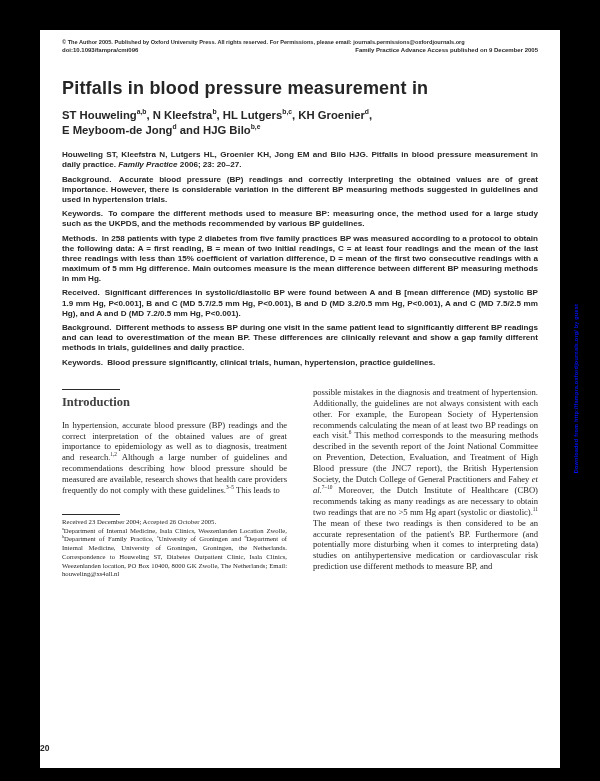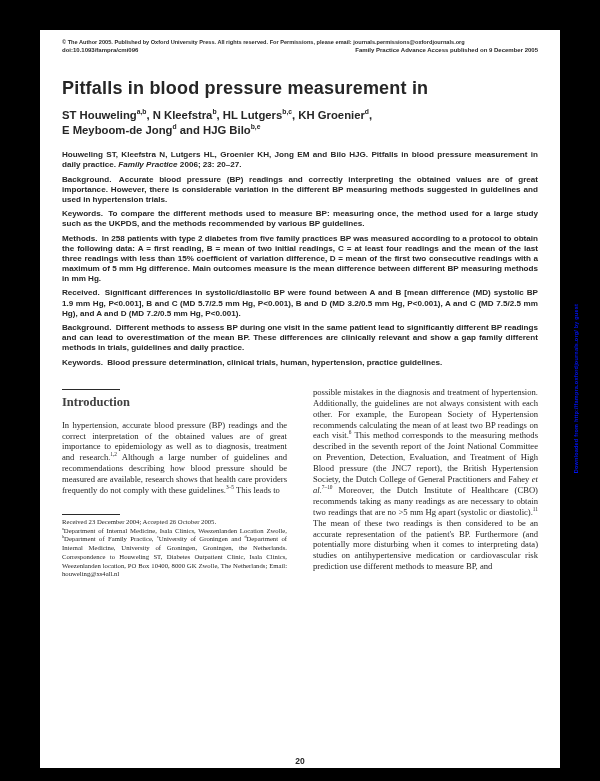--- a/index.html
+++ b/index.html
@@ -43,21 +43,21 @@
   .sec-rule{width:58px;border-top:1.2px solid #2a2a2a;margin:2px 0 5px 0;}
   .sec-head{
     font-family:"Liberation Serif",serif;font-size:12.5px;font-weight:700;
     margin:0 0 9px 0;color:#404040;
   }
   .col p{margin:0;}
   .footnote{margin-top:18px;}
   .fn-rule{width:58px;border-top:1px solid #2a2a2a;margin:0 0 3px 0;}
   .fn-text{font-size:6.7px;line-height:1.3;text-align:justify;}
   .pageno{
-    position:absolute;left:0;bottom:2px;width:100%;text-align:center;
+    position:absolute;left:0;bottom:15px;width:100%;
     font-size:8.5px;font-weight:700;color:#262626;
     font-family:"Liberation Sans",sans-serif;
   }
   .watermark{
     position:absolute;left:573px;top:304px;
     writing-mode:vertical-rl;transform:rotate(180deg);
     font-size:5.5px;font-weight:bold;color:#0013ef;white-space:nowrap;
     font-family:"Liberation Sans",sans-serif;letter-spacing:.2px;
   }
   i{font-style:italic;}
@@ -83,21 +83,21 @@
       <div>E Meyboom-de Jong<sup>d</sup> and HJG Bilo<sup>b,e</sup></div>
     </div>
 
     <div class="abstract">
       <p>Houweling ST, Kleefstra N, Lutgers HL, Groenier KH, Jong EM and Bilo HJG. Pitfalls in blood pressure measurement in daily practice. <i>Family Practice</i> 2006; 23: 20–27.</p>
       <p><span class="lead">Background.</span> <span>Accurate blood pressure (BP) readings and correctly interpreting the obtained values are of great importance. However, there is considerable variation in the different BP measuring methods suggested in guidelines and used in hypertension trials.</span></p>
       <p><span class="lead">Keywords.</span> <span>To compare the different methods used to measure BP: measuring once, the method used for a large study such as the UKPDS, and the methods recommended by various BP guidelines.</span></p>
       <p><span class="lead">Methods.</span> <span>In 258 patients with type 2 diabetes from five family practices BP was measured according to a protocol to obtain the following data: A = first reading, B = mean of two initial readings, C = at least four readings and the mean of the last three readings with less than 15% coefficient of variation difference, D = mean of the first two consecutive readings with a maximum of 5 mm Hg difference. Main outcomes measure is the mean difference between different BP measuring methods in mm Hg.</span></p>
       <p><span class="lead">Received.</span> <span>Significant differences in systolic/diastolic BP were found between A and B [mean difference (MD) systolic BP 1.9 mm Hg, P&lt;0.001], B and C (MD 5.7/2.5 mm Hg, P&lt;0.001), B and D (MD 3.2/0.5 mm Hg, P&lt;0.001), A and C (MD 7.5/2.5 mm Hg), and A and D (MD 7.2/0.5 mm Hg, P&lt;0.001).</span></p>
       <p><span class="lead">Background.</span> <span>Different methods to assess BP during one visit in the same patient lead to significantly different BP readings and can lead to overestimation of the mean BP. These differences are clinically relevant and show a gap family different methods in trials, guidelines and daily practice.</span></p>
-      <p><span class="lead">Keywords.</span> <span>Blood pressure determination, clinical trials, human, hypertension, practice guidelines.</span></p>
+      <p><span class="lead">Keywords.</span> <span>Blood pressure significantly, clinical trials, human, hypertension, practice guidelines.</span></p>
     </div>
 
     <div class="cols">
       <div class="col">
         <div class="sec-rule"></div>
         <div class="sec-head">Introduction</div>
         <p>In hypertension, accurate blood pressure (BP) readings and the correct interpretation of the obtained values are of great importance to epidemiology as well as to diagnosis, treatment and research.<sup>1,2</sup> Although a large number of guidelines and recommendations describing how blood pressure should be measured are available, research shows that health care providers frequently do not comply with these guidelines.<sup>3–5</sup> This leads to</p>
         <div class="footnote">
           <div class="fn-rule"></div>
           <div class="fn-text">Received 23 December 2004; Accepted 26 October 2005.</div>

